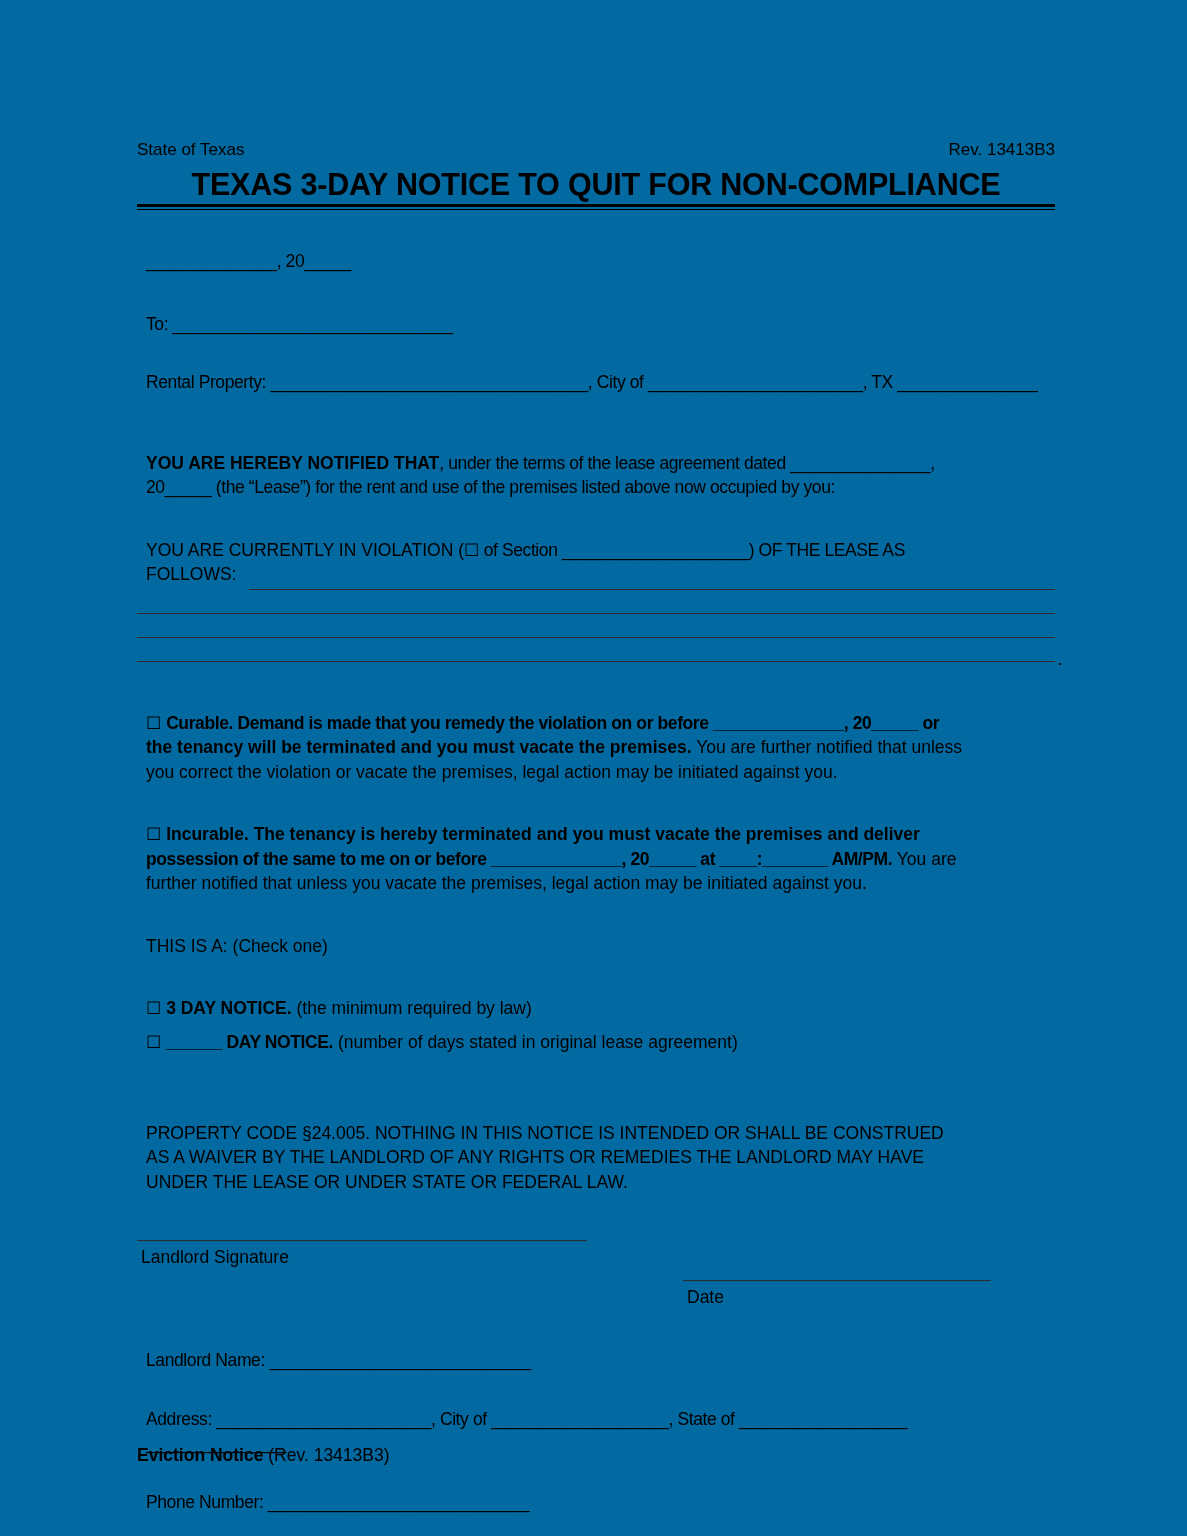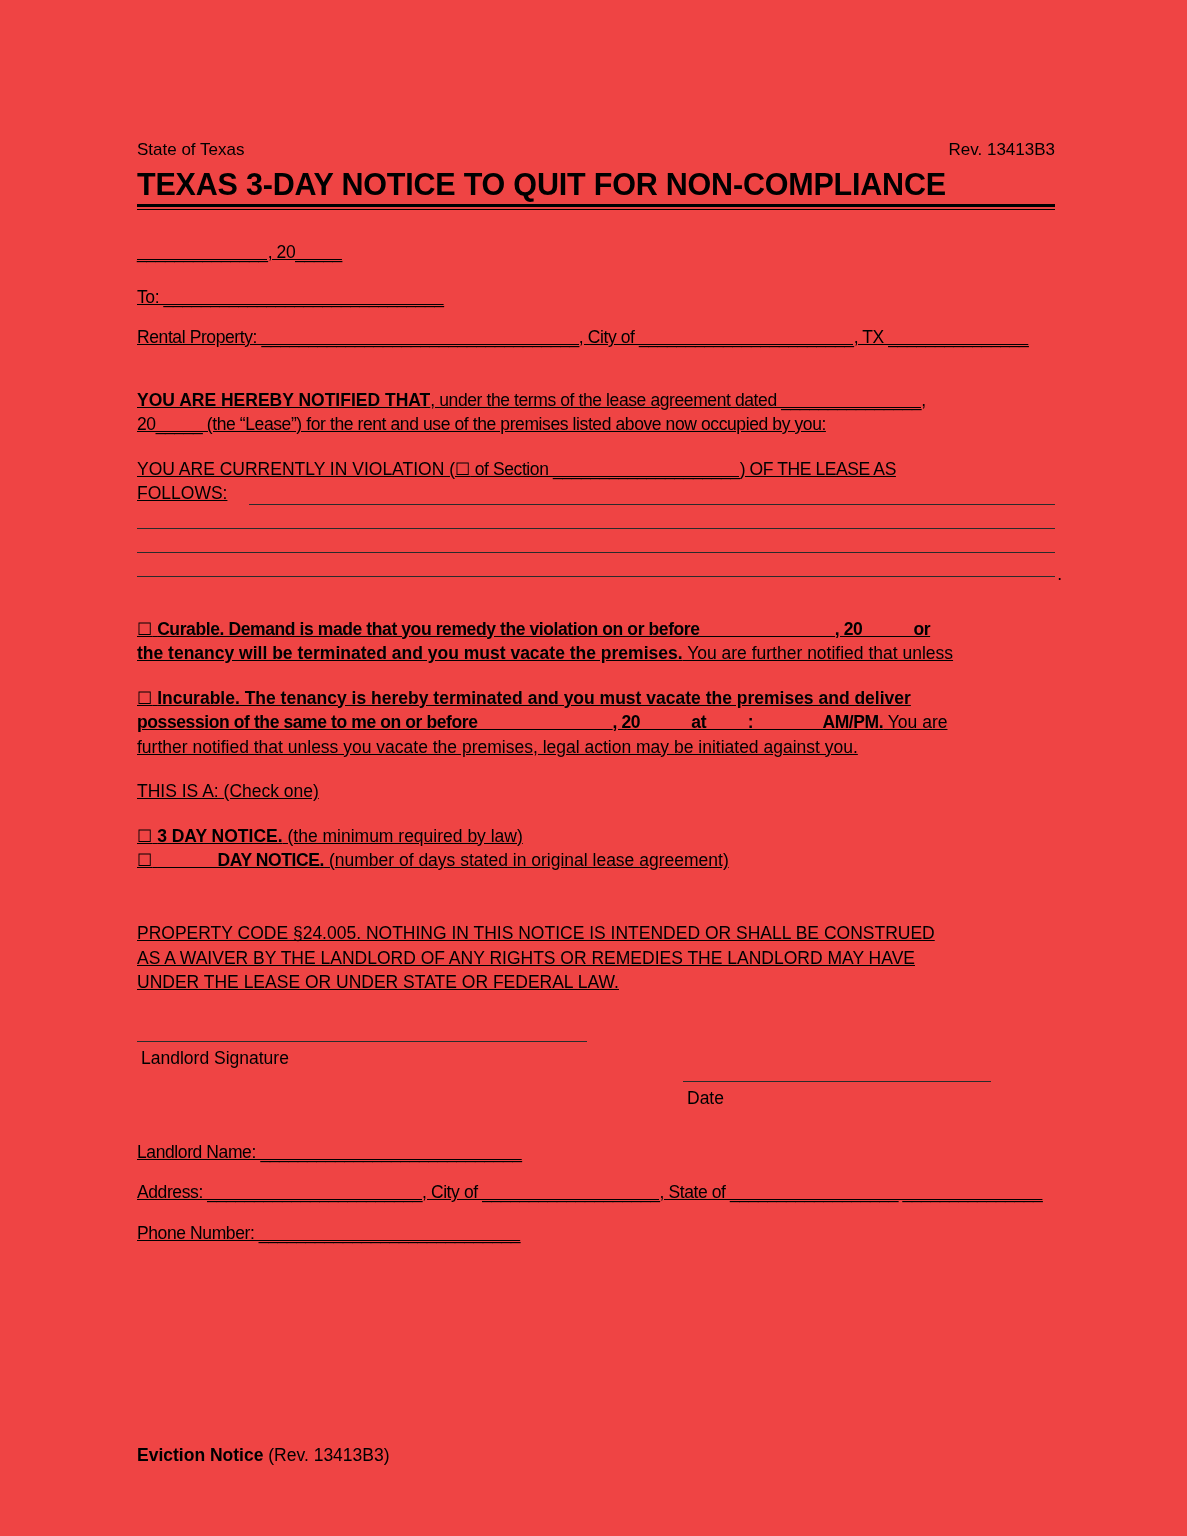--- a/index.html
+++ b/index.html
@@ -8,62 +8,62 @@
     background: #ffffff;
   }
   body {
     font-family: "Liberation Sans", sans-serif;
     color: #000000;
   }
   .page {
     position: relative;
     width: 1187px;
     height: 1536px;
-    background: #ef4444;
+    background: #0369a1;
     margin: 0 auto;
     overflow: hidden;
     box-sizing: border-box;
   }
   .sheet {
     position: absolute;
     left: 137px;
     top: 140px;
     width: 918px;
   }
 
   
   .hdr-row {
     display: flex;
     justify-content: space-between;
     align-items: baseline;
     font-size: 17px;
     line-height: 20px;
   }
   .doc-title {
+    text-align: center;
     font-size: 30.5px;
     font-weight: bold;
     letter-spacing: -0.2px;
     line-height: 36px;
     margin-top: 6px;
     white-space: nowrap;
   }
   .double-rule {
     margin-top: 2px;
     border-top: 3px solid #000;
     border-bottom: 1px solid #000;
     height: 2px;
     box-sizing: content-box;
   }
 
   
   .p {
     font-size: 17.5px;
     line-height: 24.5px;
-    margin: 0;
-    text-decoration: underline;
+    margin: 9px;
   }
   .b { font-weight: bold; }
 
   .gap-24 { height: 24px; }
   .gap-20 { height: 20px; }
   .gap-16 { height: 16px; }
   .gap-14 { height: 14px; }
   .gap-30 { height: 30px; }
   .gap-38 { height: 38px; }
 
@@ -185,20 +185,21 @@
 
     <div class="gap-14"></div>
 
 
     <div class="gap-20"></div>
 
     <div class="p">
       <span class="cb">☐</span>
       <span class="b u">Curable. Demand is made that you remedy the violation on or before ______________, 20_____ or</span><br>
       <span class="b">the tenancy will be terminated and you must vacate the premises.</span><span> You are further notified that unless</span><br>
+      <span>you correct the violation or vacate the premises, legal action may be initiated against you.</span>
     </div>
 
     <div class="gap-20"></div>
 
     <div class="p">
       <span class="cb">☐</span>
       <span class="b">Incurable. The tenancy is hereby terminated and you must vacate the premises and deliver</span><br>
       <span class="b u">possession of the same to me on or before ______________, 20_____ at ____:_______ AM/PM.</span><span> You are</span><br>
       <span>further notified that unless you vacate the premises, legal action may be initiated against you.</span>
     </div>

